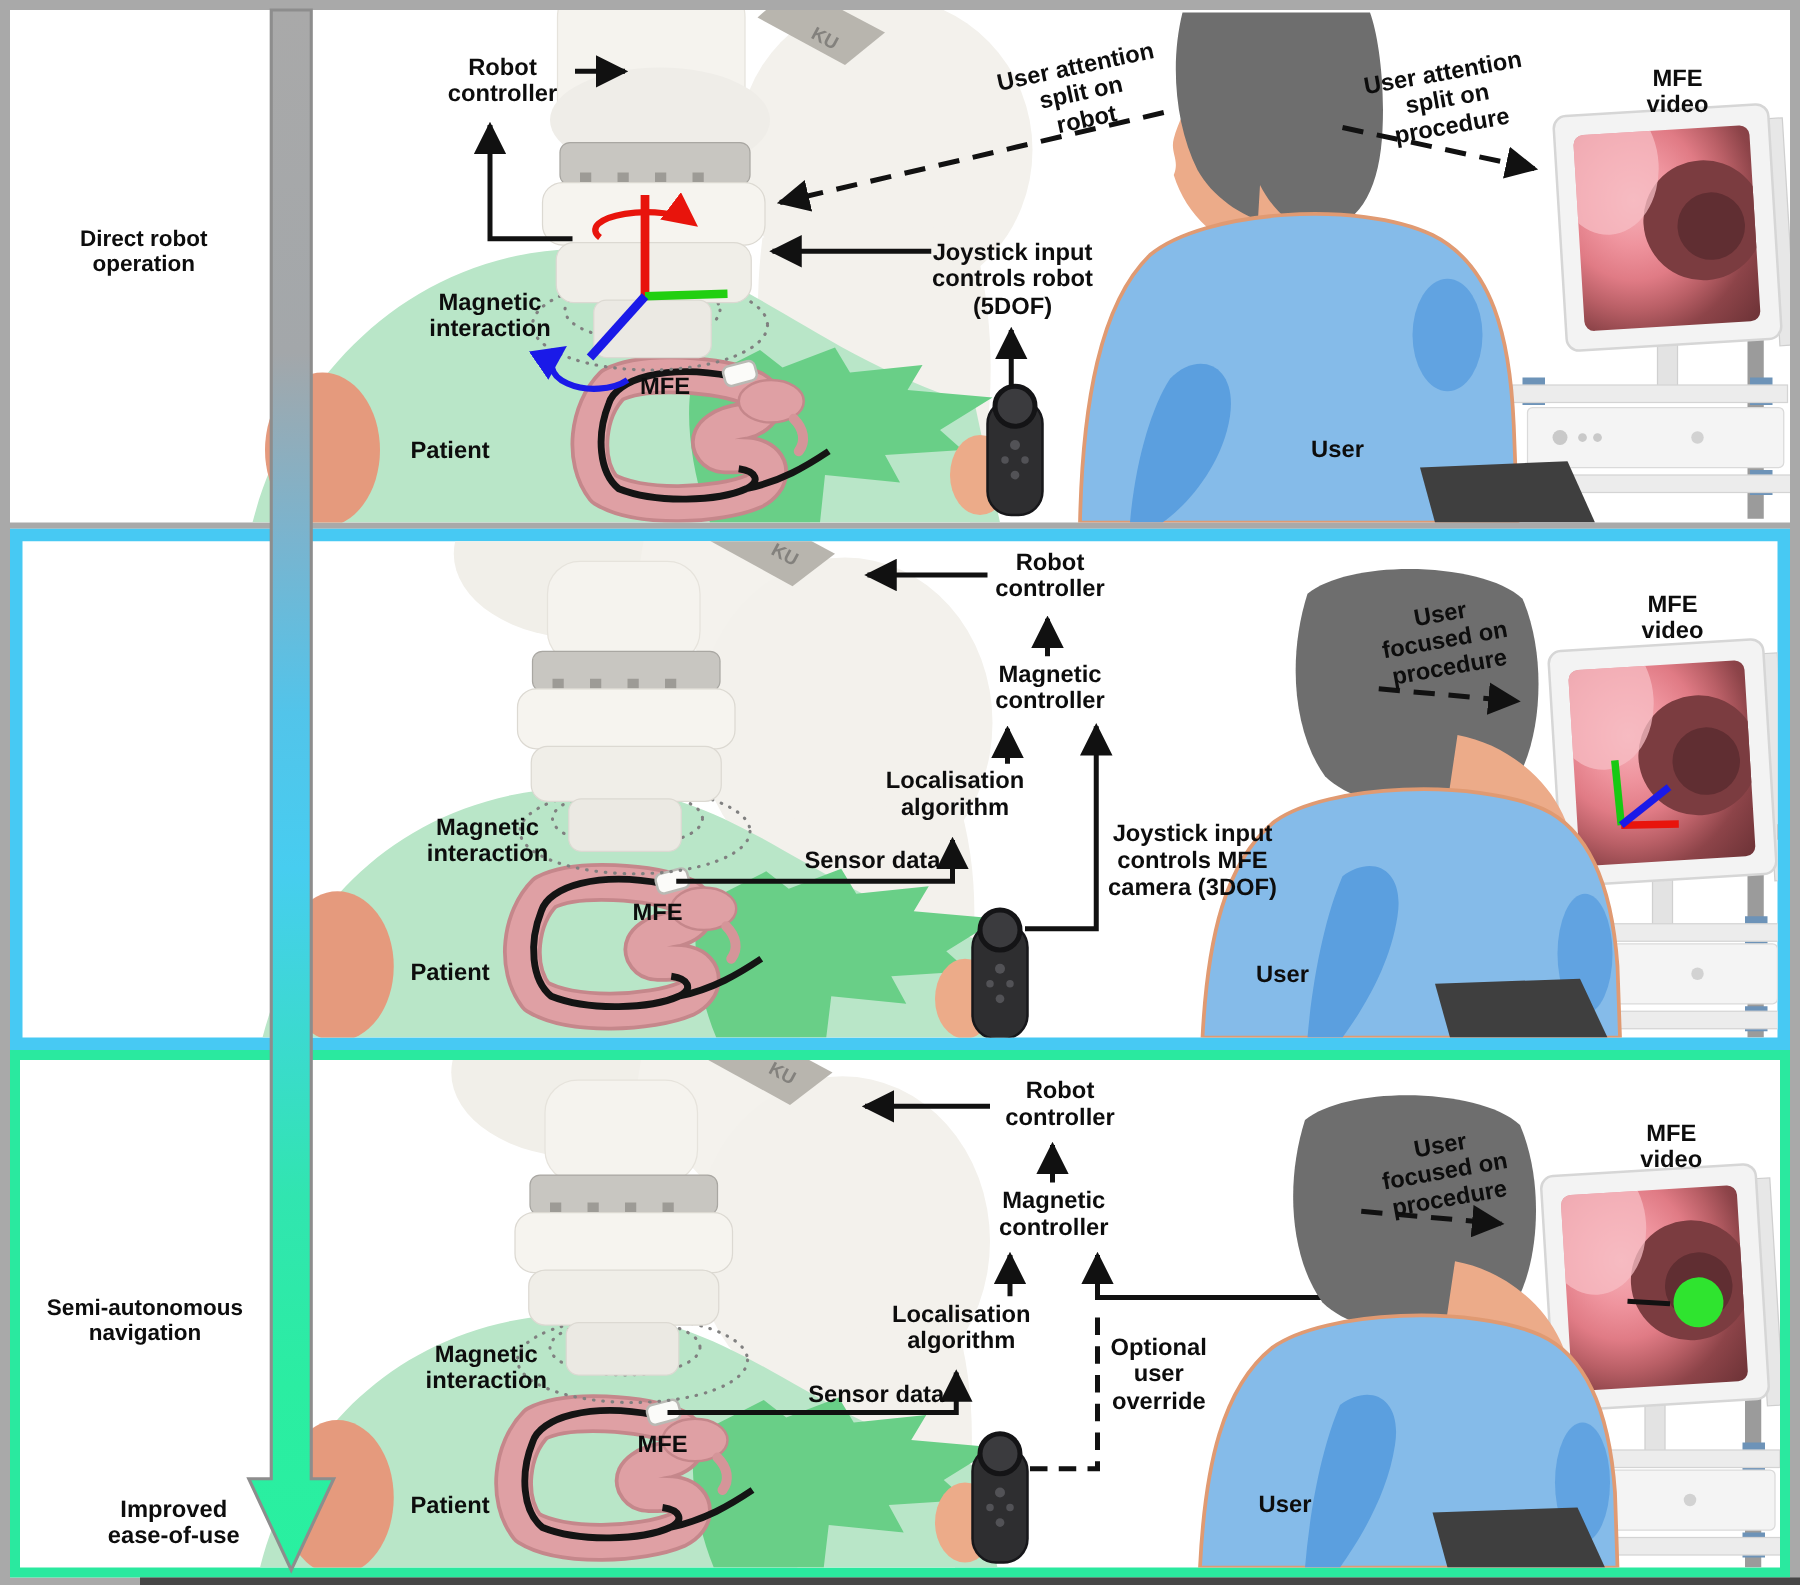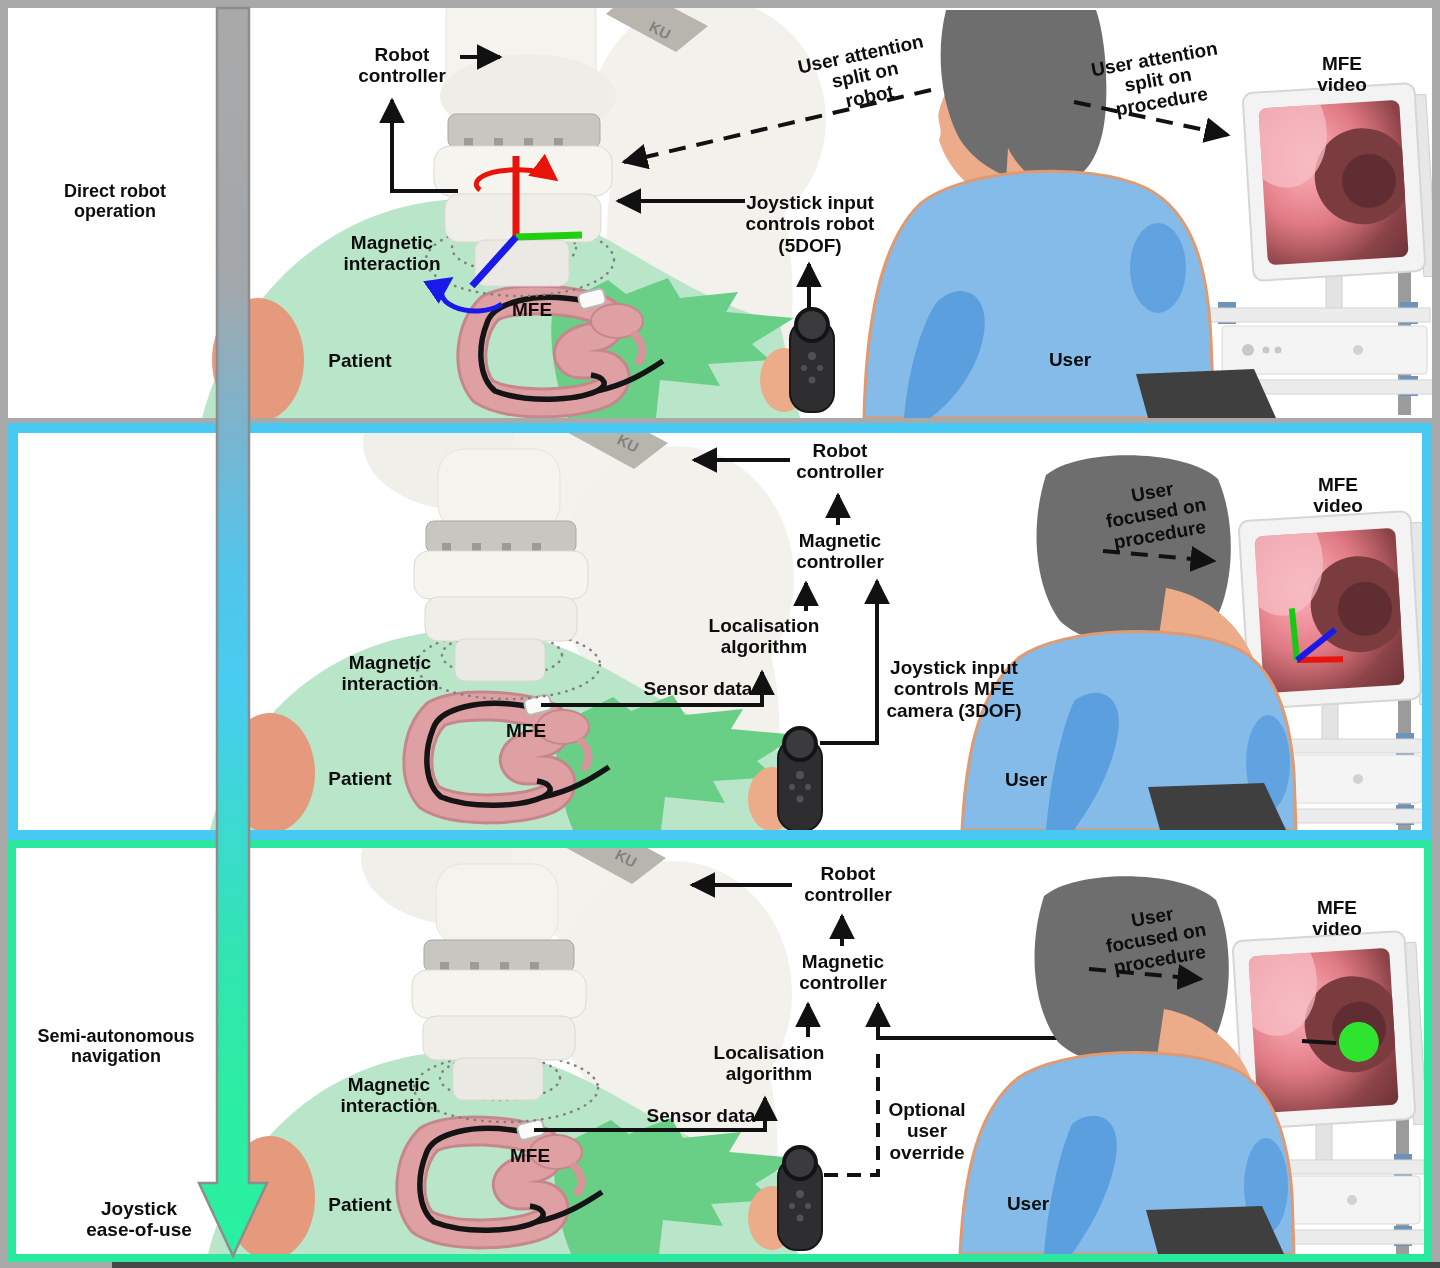--- a/index.html
+++ b/index.html
@@ -443,42 +443,42 @@
       <line x1="826" y1="98" x2="826" y2="68" marker-end="url(#gC)"></line>
       <line x1="792" y1="189" x2="792" y2="156" marker-end="url(#gC)"></line>
       <path d="M 518,282 L 749,282 L 749,250" marker-end="url(#gC)"></path>
       <line x1="862" y1="192" x2="862" y2="156" marker-end="url(#gC)"></line>
       <path d="M 808,327 L 862,327 L 862,198" stroke-dasharray="14 9"></path>
       <line x1="1286" y1="193" x2="1320" y2="195"></line>
       <line x1="1073" y1="121" x2="1185" y2="131" stroke-dasharray="17 11" marker-end="url(#gC)"></line>
     </g>
   </svg>
 
-  <div class="lbl title" style="left:100px;top:198px">Semi-autonomous
+  <div class="lbl title" style="left:100px;top:208px">Semi-autonomous
 navigation</div>
   <div class="lbl" style="left:832px;top:36px">Robot
 controller</div>
   <div class="lbl" style="left:827px;top:124px">Magnetic
 controller</div>
   <div class="lbl" style="left:753px;top:215px">Localisation
 algorithm</div>
   <div class="lbl" style="left:685px;top:268px">Sensor data</div>
-  <div class="lbl" style="left:911px;top:283px">Optional
+  <div class="lbl" style="left:911px;top:252px">Optional
 user
 override</div>
   <div class="lbl rot10" style="left:1140px;top:90px">User
 focused on
 procedure</div>
   <div class="lbl" style="left:1321px;top:70px">MFE video</div>
   <div class="lbl" style="left:373px;top:247px">Magnetic
 interaction</div>
   <div class="lbl" style="left:514px;top:308px">MFE</div>
   <div class="lbl" style="left:344px;top:357px">Patient</div>
   <div class="lbl" style="left:1012px;top:356px">User</div>
-  <div class="lbl" style="left:123px;top:371px">Joystick
+  <div class="lbl" style="left:123px;top:371px">Improved
 ease-of-use</div>
 </div>
 
 <svg id="flow-arrow" viewBox="0 0 1440 1268">
   <defs>
     <linearGradient id="flowgrad" x1="0" y1="0" x2="0" y2="1">
       <stop offset="0%" stop-color="#a9a9a9"></stop>
       <stop offset="22%" stop-color="#a3a7aa"></stop>
       <stop offset="34%" stop-color="#79b4cf"></stop>
       <stop offset="45%" stop-color="#52c4ea"></stop>

